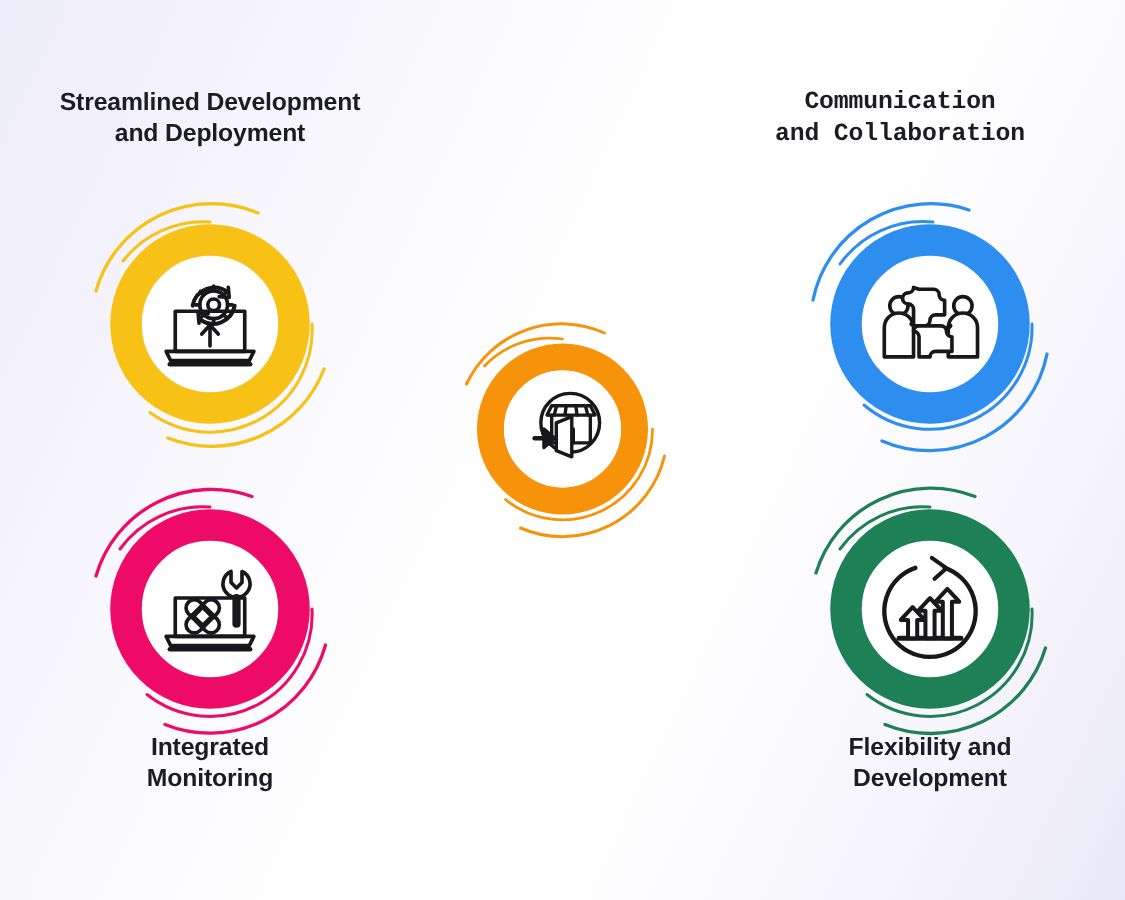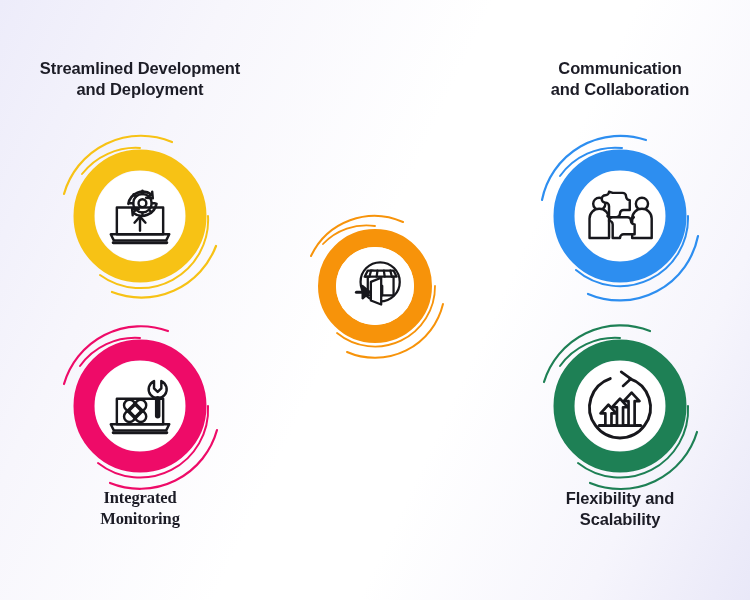--- a/index.html
+++ b/index.html
@@ -64,23 +64,23 @@
 
   
   #node-streamlined { left: 40px;  top: 116px; }
   #node-integrated  { left: 40px;  top: 306px; }
   #node-faster      { left: 275px; top: 186px; }
   #node-comm        { left: 520px; top: 116px; }
   #node-flex        { left: 520px; top: 306px; }
 
   
   #label-streamlined { left: 15px;  top: 58px;  width: 250px; }
-  #label-comm        { left: 495px; top: 58px;  width: 250px; }
+  #label-comm        { left: 475px; top: 58px;  width: 250px; font-family: Liberation Mono, monospace; }
   #label-faster      { left: 250px; top: 378px; width: 250px; }
-  #label-integrated  { left: 15px;  top: 488px; width: 250px; font-family: Liberation Serif, serif; }
+  #label-integrated  { left: 15px;  top: 488px; width: 250px; }
   #label-flex        { left: 495px; top: 488px; width: 250px; }
 </style>
 </head>
 <body>
 
 <div class="canvas">
 
   <div class="node" id="node-streamlined">
     <div class="rings">
       <svg viewBox="0 0 200 200" xmlns="http://www.w3.org/2000/svg">
@@ -238,15 +238,15 @@
 
         <path d="M20 48 v-10 l-4 0 l6.5 -7 l6.5 7 l-4 0 v10 z" fill="#ffffff"></path>
 
         <path d="M29.5 48 v-15 l-4 0 l6.5 -7 l6.5 7 l-4 0 v15 z" fill="#ffffff"></path>
 
         <path d="M39 48 v-20 l-4 0 l6.5 -7 l6.5 7 l-4 0 v20 z" fill="#ffffff"></path>
       </svg>
     </div>
   </div>
   <div class="label" id="label-flex">Flexibility and
-Scalability</div>
+Development</div>
 
 </div>
 
 </body></html>

